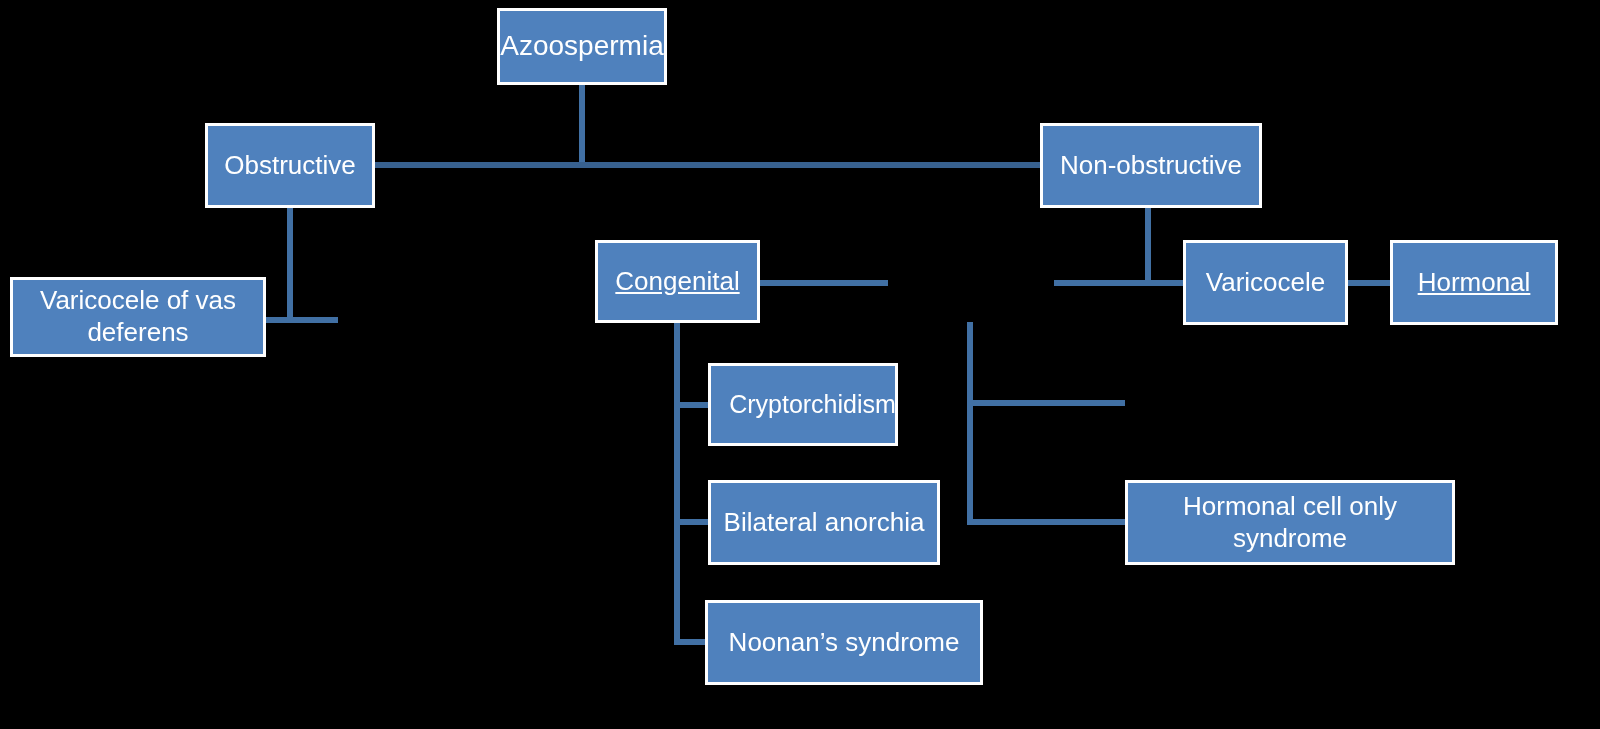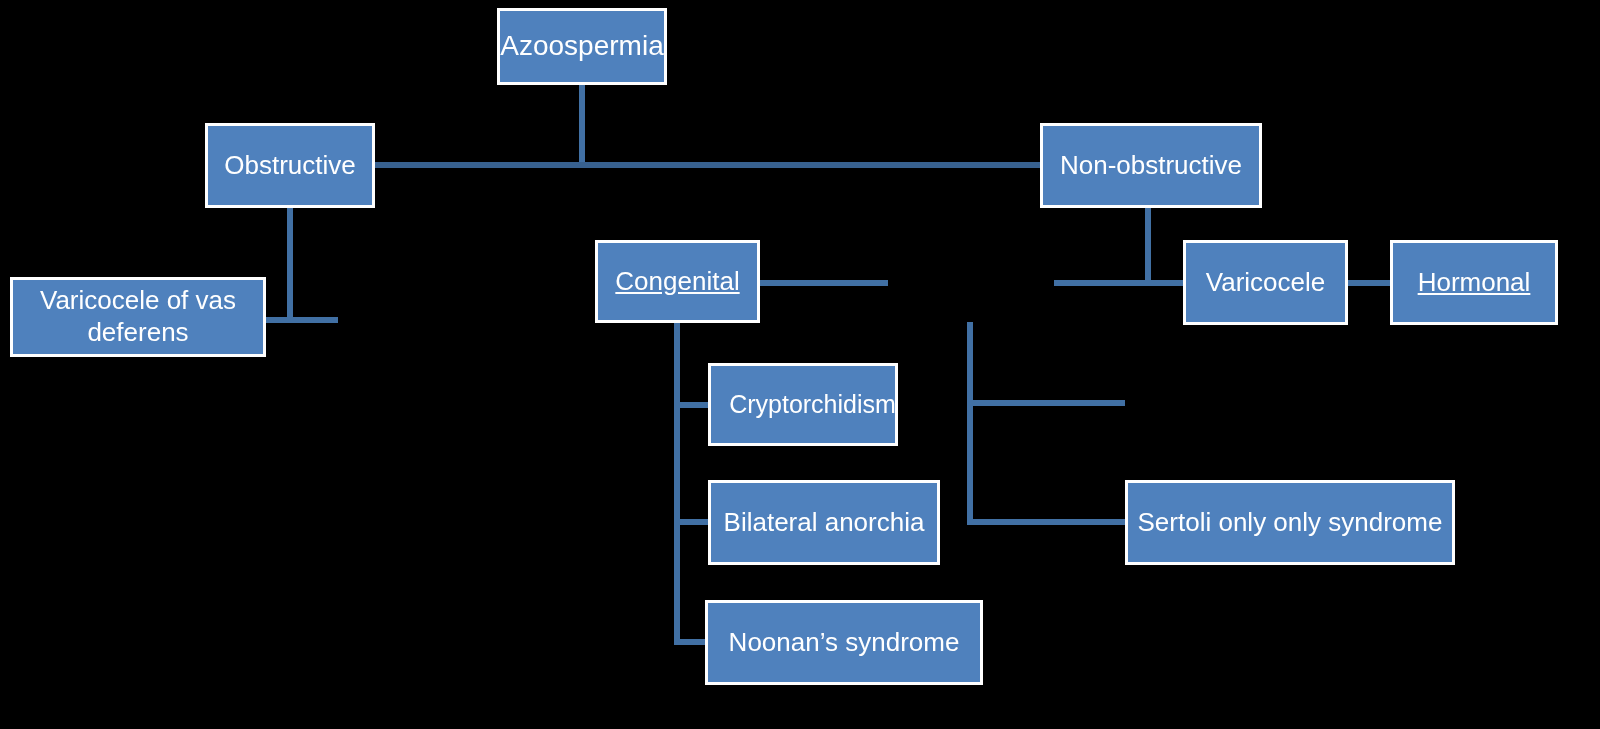--- a/index.html
+++ b/index.html
@@ -120,16 +120,16 @@
   <div class="node n-bilateral-anorchia">
     <span>Bilateral anorchia</span>
   </div>
 
   <div class="node n-noonans-syndrome">
     <span>Noonan’s syndrome</span>
   </div>
 
 
   <div class="node n-sertoli-cell-only">
-    <span>Sertoli only only syndrome</span>
+    <span>Hormonal cell only syndrome</span>
   </div>
 
 </div>
 
 </body></html>

